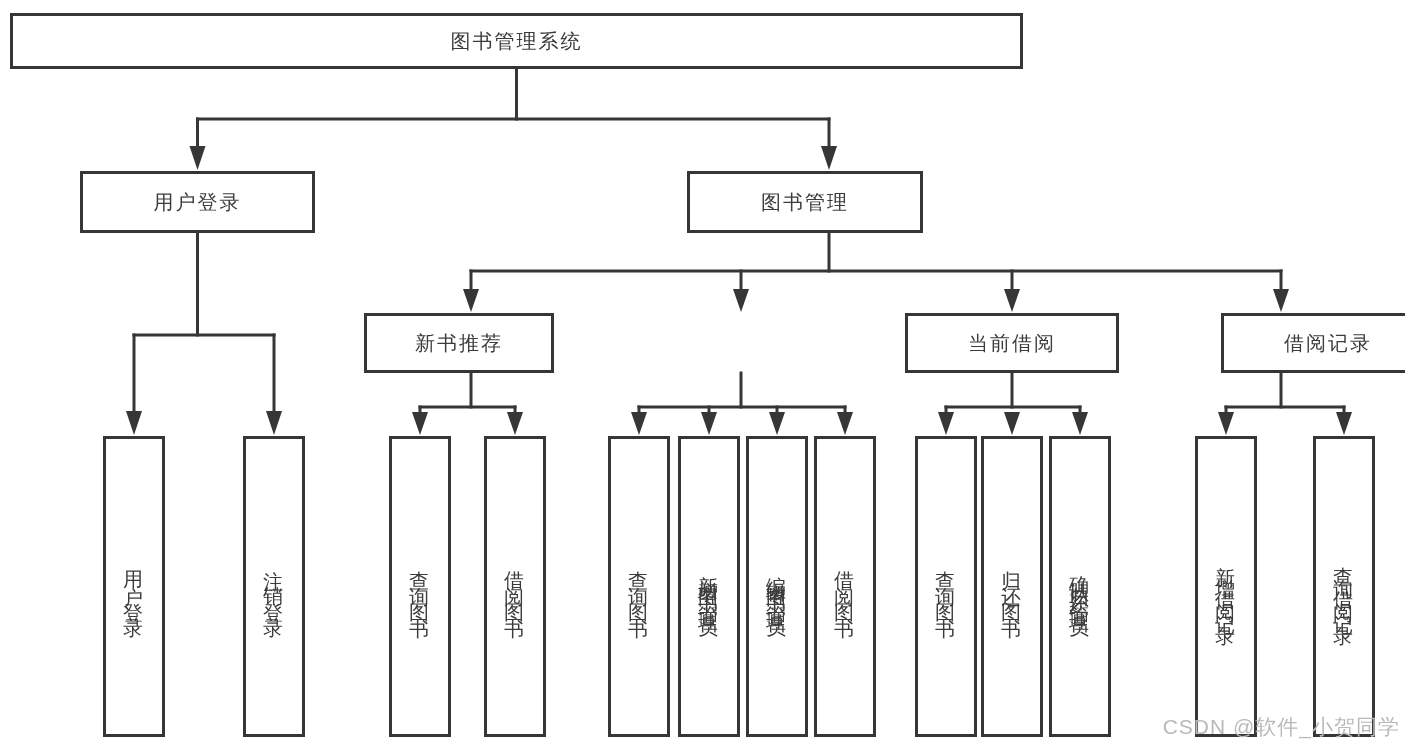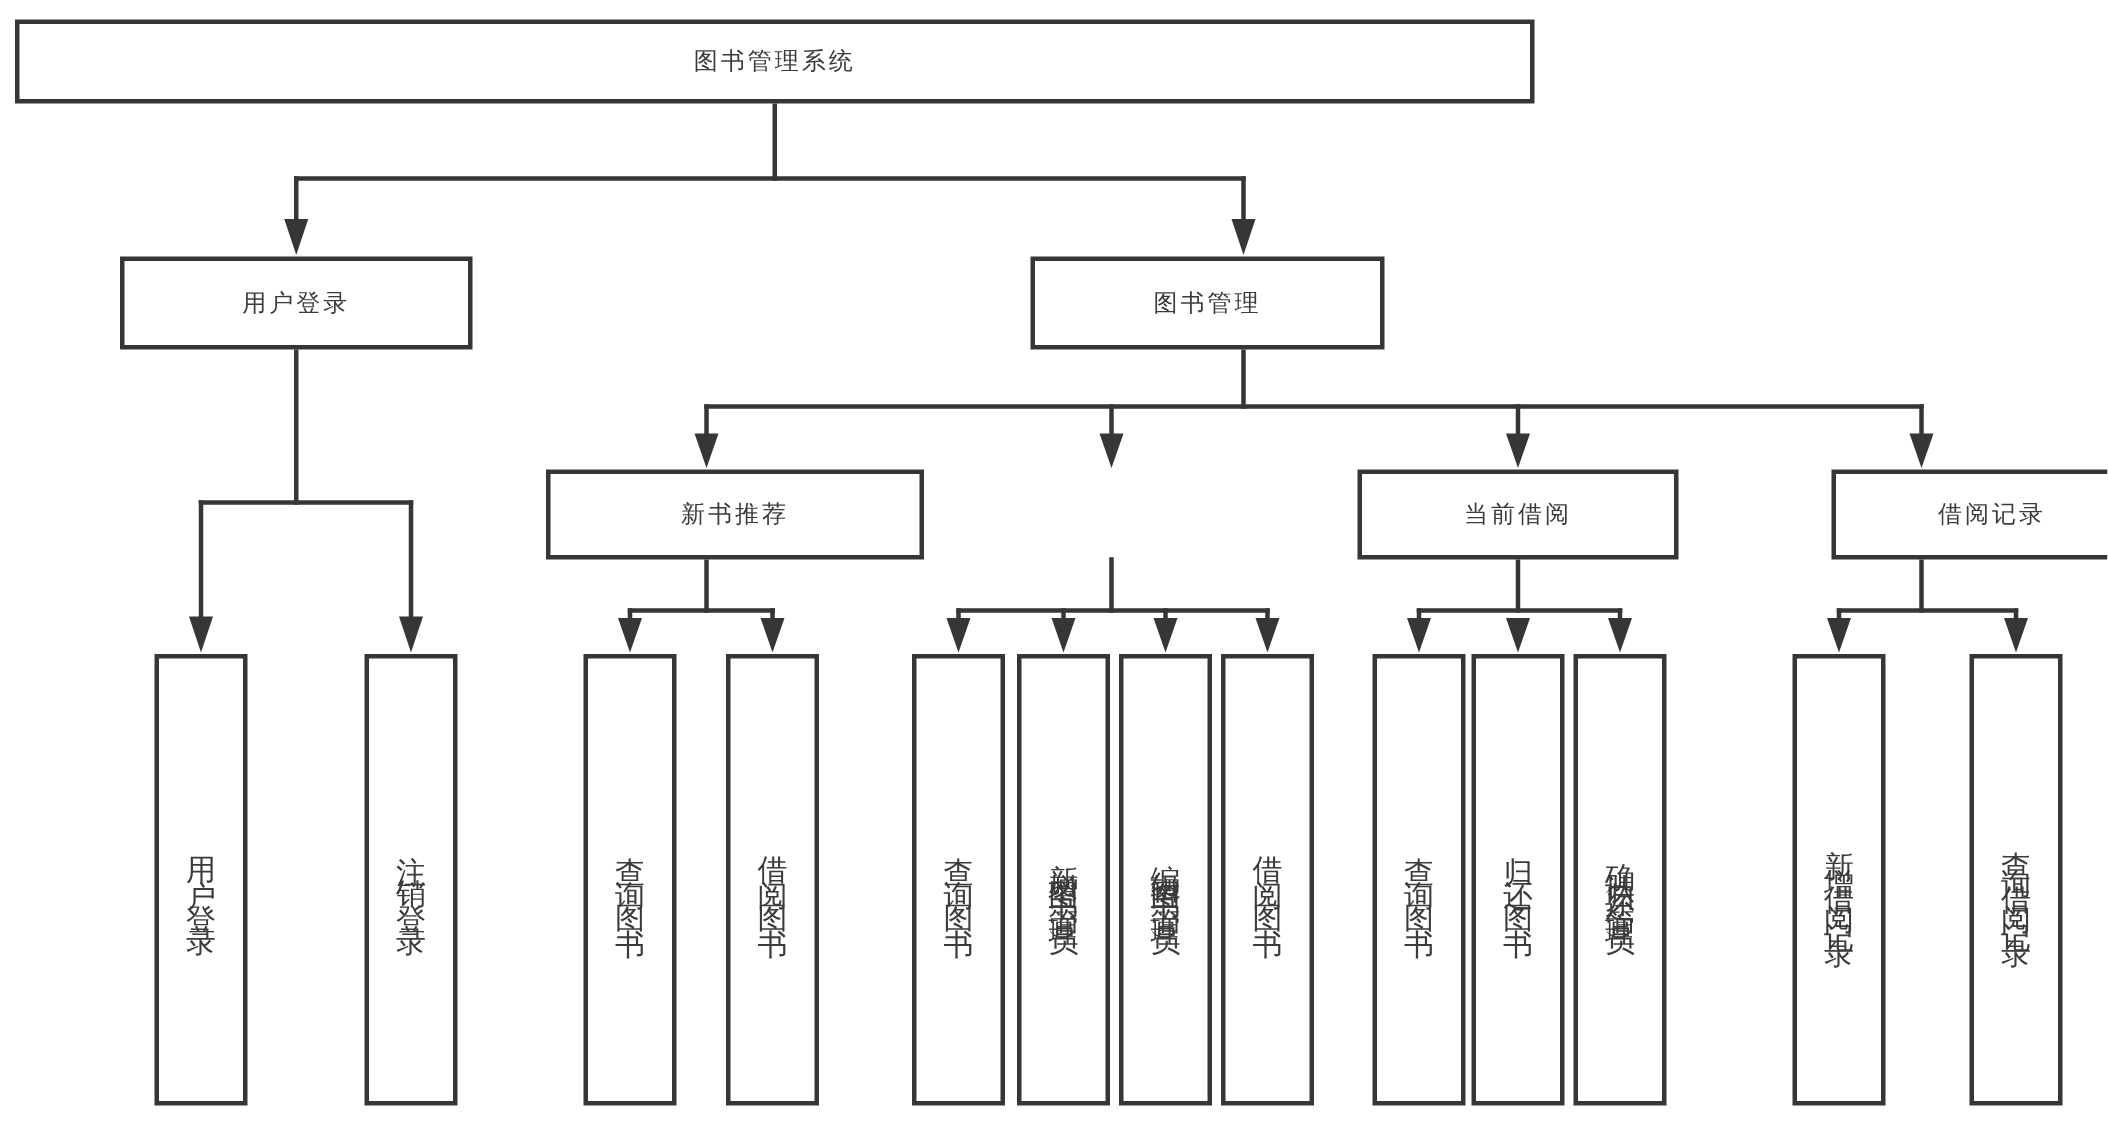--- a/index.html
+++ b/index.html
@@ -26,21 +26,21 @@
     position: absolute;
     box-sizing: border-box;
     border: 3px solid #363636;
     background: #ffffff;
     display: flex;
     align-items: center;
     justify-content: center;
     color: #3b3b3b;
   }
   .node-h span {
-    font-size: 16px;
+    font-size: 20px;
     letter-spacing: 2px;
     white-space: nowrap;
   }
   .node-v span {
     writing-mode: vertical-rl;
     text-orientation: mixed;
     font-size: 20px;
     white-space: nowrap;
   }
   .ls4 span { letter-spacing: 16px; }
@@ -130,21 +130,21 @@
     <span>图书管理系统</span>
   </div>
 
   <div class="node node-h" style="left:80px; top:171px; width:235px; height:62px;">
     <span>用户登录</span>
   </div>
   <div class="node node-h" style="left:687px; top:171px; width:236px; height:62px;">
     <span>图书管理</span>
   </div>
 
-  <div class="node node-h" style="left:364px; top:313px; width:252px; height:60px;">
+  <div class="node node-h" style="left:364px; top:313px; width:190px; height:60px;">
     <span>新书推荐</span>
   </div>
   <div class="node node-h" style="left:905px; top:313px; width:214px; height:60px;">
     <span>当前借阅</span>
   </div>
   <div class="node node-h" style="left:1174px; top:313px; width:214px; height:60px;margin-left:47px;">
     <span>借阅记录</span>
   </div>
 
   <div class="node node-v ls4" style="left:103px; top:436px; width:62px; height:301px;">
@@ -184,14 +184,15 @@
     <span>确认归还（管理员）</span>
   </div>
 
   <div class="node node-v ls6" style="left:1195px; top:436px; width:62px; height:301px;">
     <span>新增借阅记录</span>
   </div>
   <div class="node node-v ls6" style="left:1313px; top:436px; width:62px; height:301px;">
     <span>查询借阅记录</span>
   </div>
 
+  <div class="watermark">CSDN @软件_小贺同学</div>
 
 </div>
 
 </body></html>

